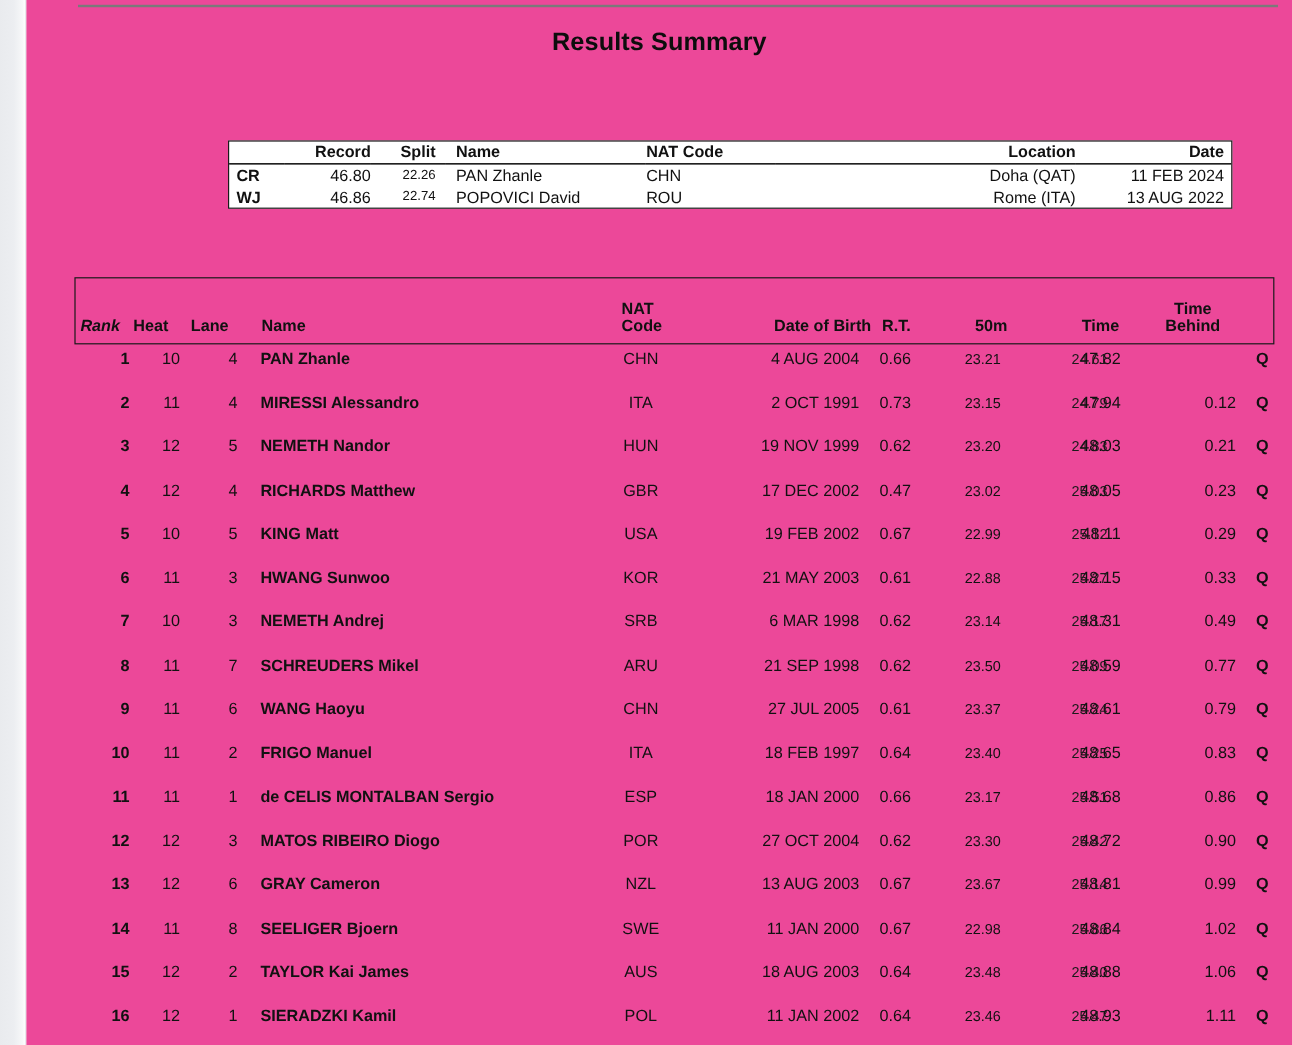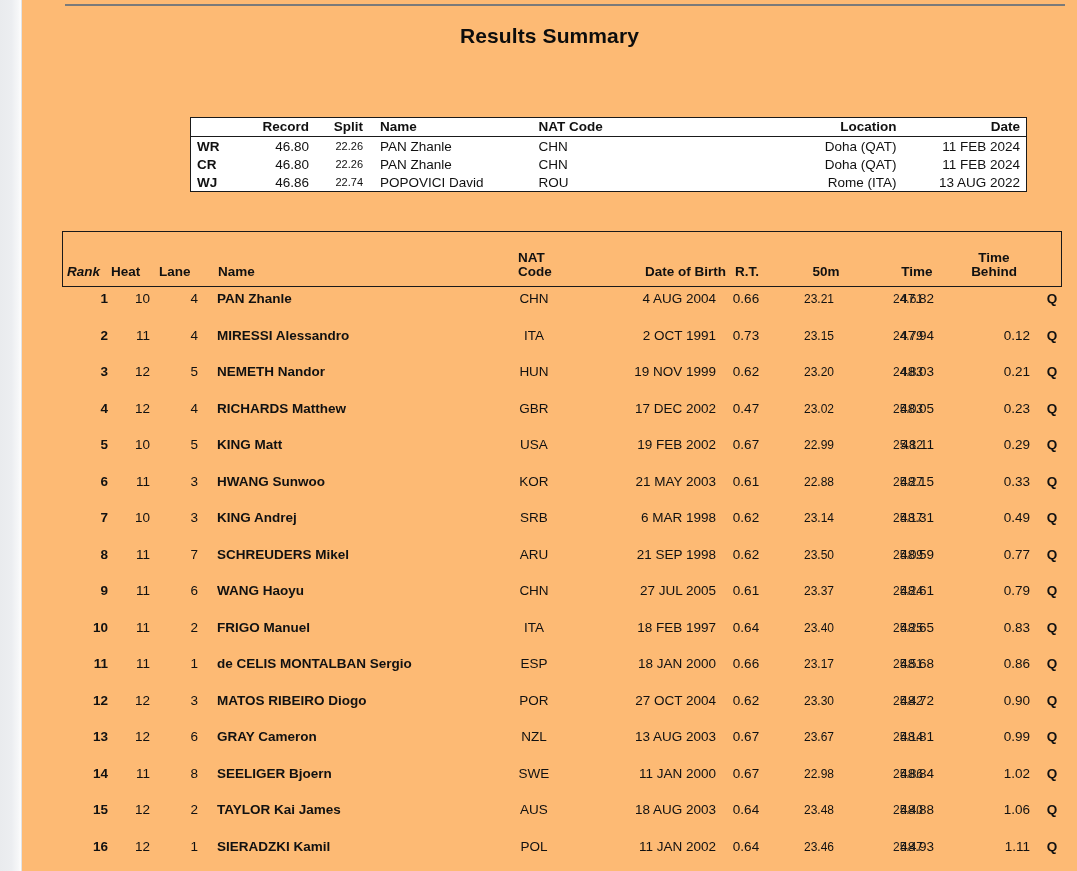--- a/index.html
+++ b/index.html
@@ -12,21 +12,21 @@
 
   
   #gutter {
     position: absolute; left: 0; top: 0; width: 22px; height: 871px;
     background: linear-gradient(to right, #e9ebee 0%, #eceef1 55%, #f7f8f9 90%, #ffffff 100%);
     border-right: 1px solid #e2e4e7;
   }
 
   #page {
     position: absolute; left: 22px; top: 0; width: 1055px; height: 871px;
-    background: #fdba74;
+    background: #ec4899;
     overflow: hidden;
   }
 
   #toprule {
     position: absolute; left: 43px; top: 4px; width: 1000px; height: 0;
     border-top: 2px solid #7a7a7a;
   }
 
   .doc-title {
     position: absolute; left: 0; top: 24px; width: 1055px;
@@ -130,29 +130,20 @@
           <th class="rc-tag"></th>
           <th class="rc-rec">Record</th>
           <th class="rc-split">Split</th>
           <th class="rc-name">Name</th>
           <th class="rc-nat">NAT Code</th>
           <th class="rc-loc">Location</th>
           <th class="rc-date">Date</th>
         </tr>
       </thead>
       <tbody>
-        <tr>
-          <td class="rc-tag">WR</td>
-          <td class="rc-rec">46.80</td>
-          <td class="rc-split">22.26</td>
-          <td class="rc-name">PAN Zhanle</td>
-          <td class="rc-nat">CHN</td>
-          <td class="rc-loc">Doha (QAT)</td>
-          <td class="rc-date">11 FEB 2024</td>
-        </tr>
         <tr>
           <td class="rc-tag">CR</td>
           <td class="rc-rec">46.80</td>
           <td class="rc-split">22.26</td>
           <td class="rc-name">PAN Zhanle</td>
           <td class="rc-nat">CHN</td>
           <td class="rc-loc">Doha (QAT)</td>
           <td class="rc-date">11 FEB 2024</td>
         </tr>
         <tr>
@@ -271,21 +262,21 @@
           <div class="c c-50">22.88</div>
           <div class="c c-time">48.15</div>
           <div class="c c-split">25.27</div>
           <div class="c c-beh">0.33</div>
           <div class="c c-q">Q</div>
         </div>
         <div class="row">
           <div class="c c-rank">7</div>
           <div class="c c-heat">10</div>
           <div class="c c-lane">3</div>
-          <div class="c c-name">KING Andrej</div>
+          <div class="c c-name">NEMETH Andrej</div>
           <div class="c c-nat">SRB</div>
           <div class="c c-dob">6 MAR 1998</div>
           <div class="c c-rt">0.62</div>
           <div class="c c-50">23.14</div>
           <div class="c c-time">48.31</div>
           <div class="c c-split">25.17</div>
           <div class="c c-beh">0.49</div>
           <div class="c c-q">Q</div>
         </div>
         <div class="row">

